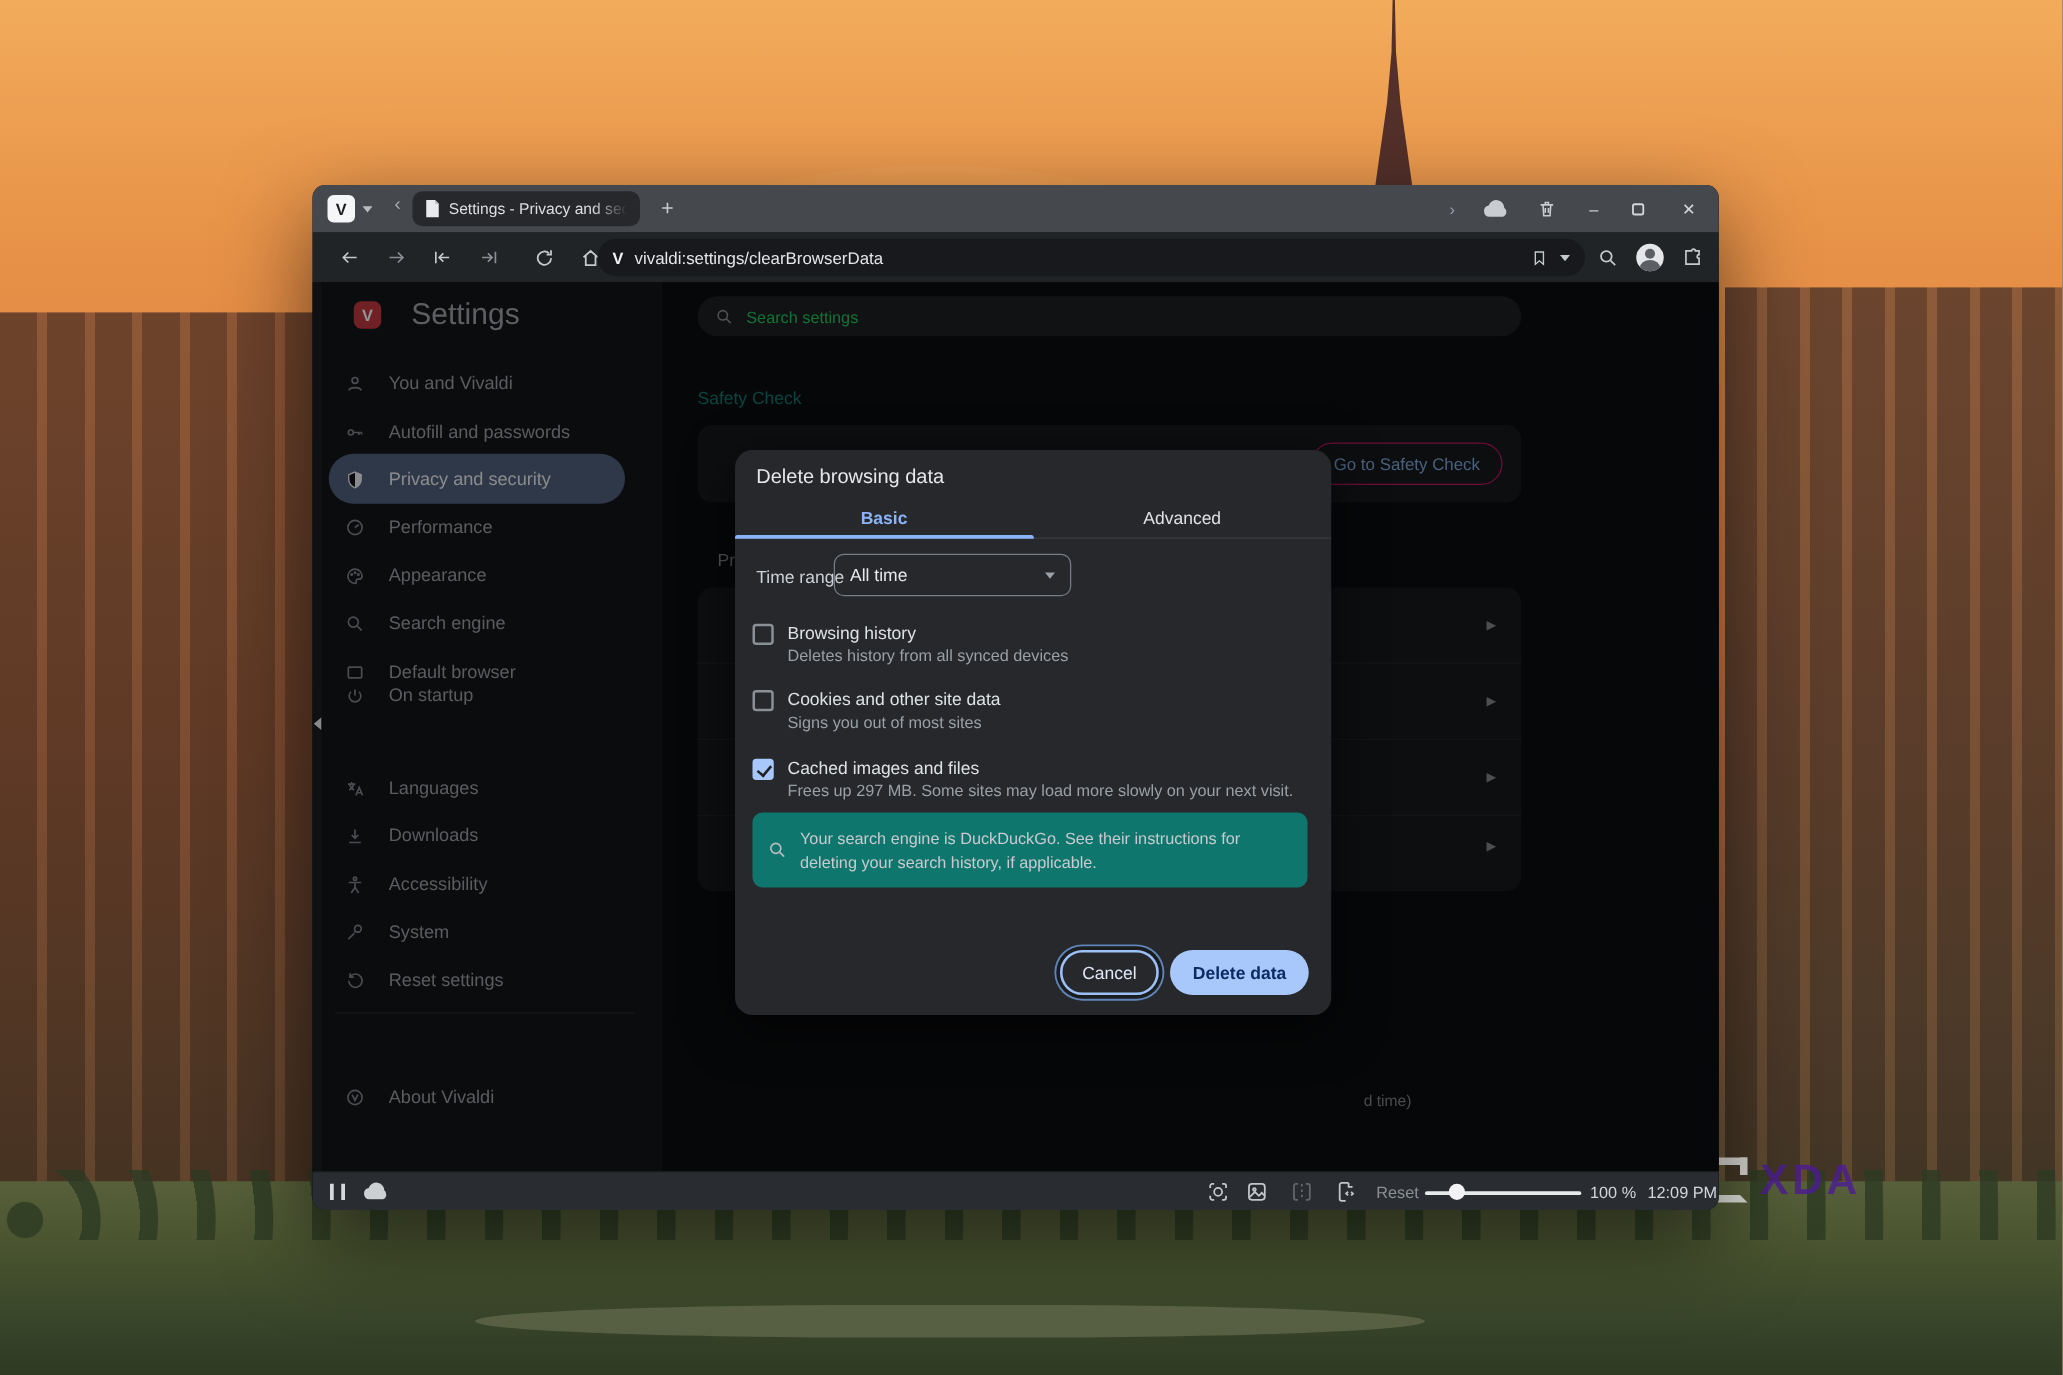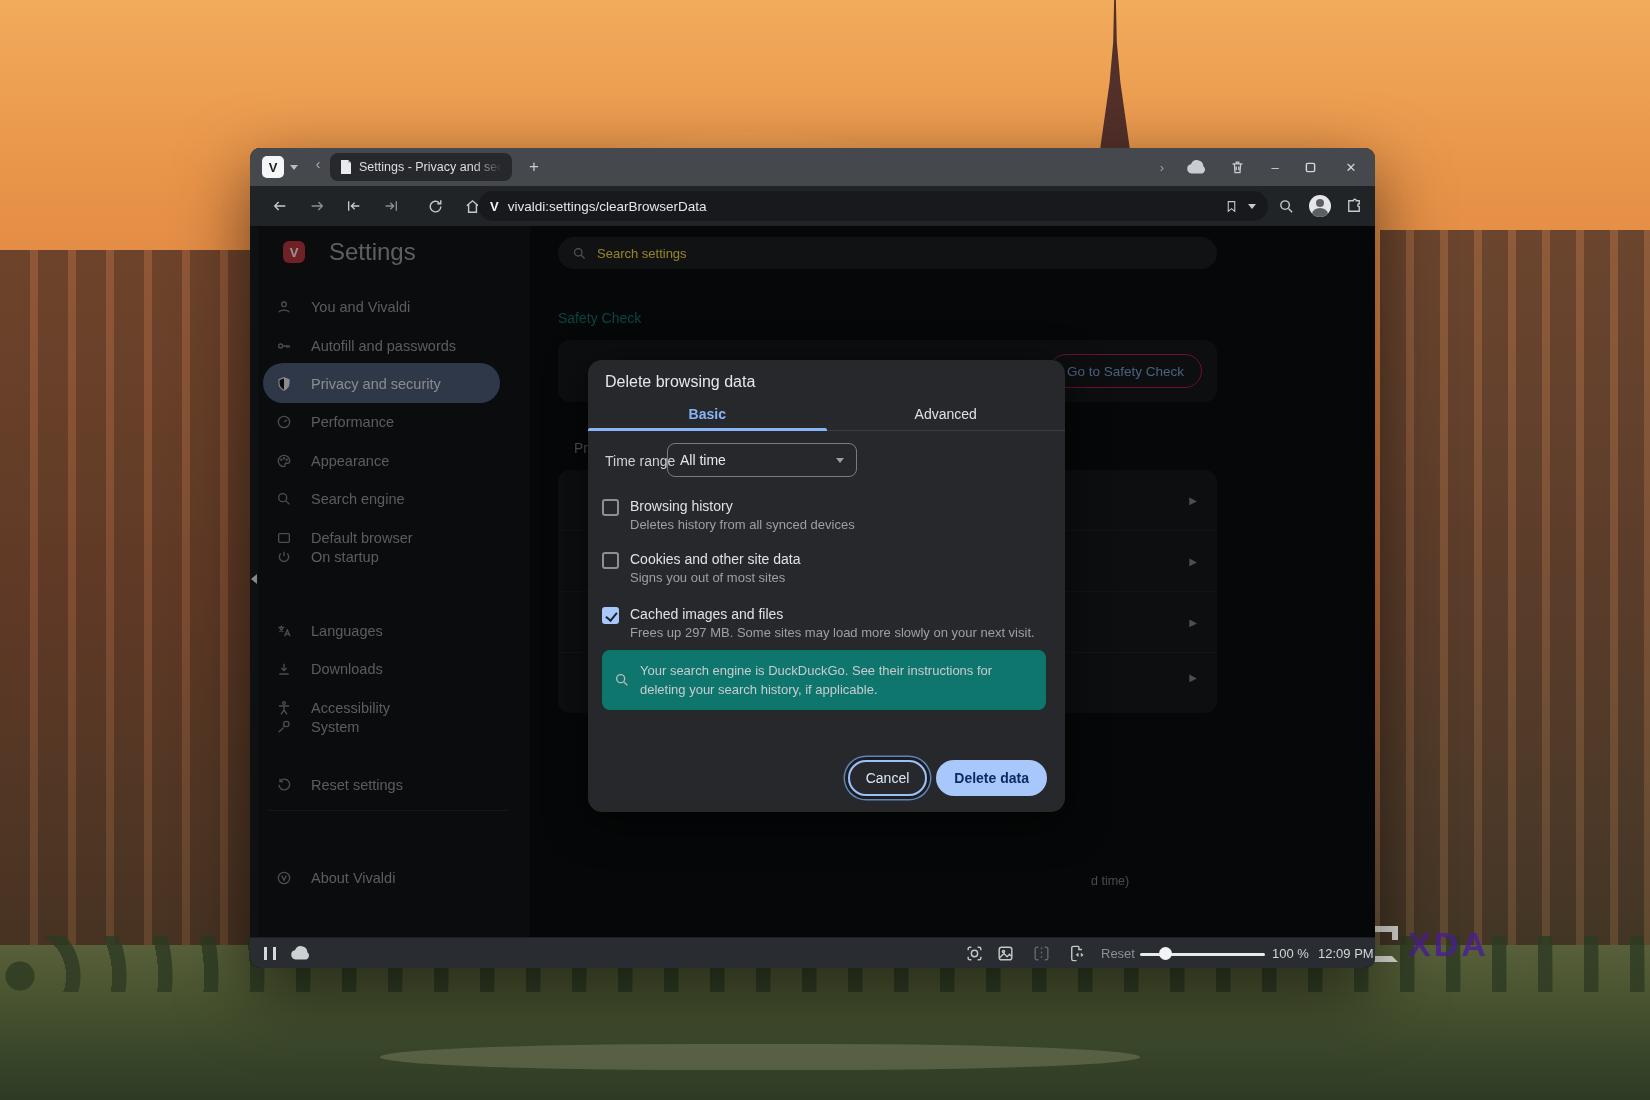--- a/index.html
+++ b/index.html
@@ -81,21 +81,21 @@
   .sb-item .ic { width:16px; height:16px; color:#80858b; flex:none; display:flex; }
   .sb-sel-pill { position:absolute; left:5px; top:137px; width:237px; height:40px; border-radius:20px; background:#50617e; }
   .sb-item.selected { color:#eceef0; }
   .sb-item.selected .ic { color:#eef0f2; }
   .sb-divider { position:absolute; left:10px; top:584px; width:240px; height:1px; background:#26282b; }
   .ext-link-ic { width:14px; height:14px; color:#80858b; margin-left:12px; display:flex; }
 
   .mainarea { position:absolute; left:280px; top:0; right:0; bottom:0; background:#0c0d0f; }
   .searchbox { position:absolute; left:28px; top:11px; width:659px; height:32px; background:#1d1f22; border-radius:16px;
     display:flex; align-items:center; padding:0 14px; gap:10px; color:#8b9095; }
-  .search-ph { font-size:13px; color:#fde047; }
+  .search-ph { font-size:13px; color:#22c55e; }
   .section-h { position:absolute; left:28px; top:84px; color:#0f766e; font-size:14px; }
   .card { position:absolute; background:#17191c; border-radius:12px; }
   .card1 { left:28px; top:114px; width:659px; height:62px; }
   .gts-btn { position:absolute; right:15px; top:14px; height:34px; padding:0 17px; border-radius:17px; border:1px solid #be185d;
     color:#7da7d9; font-size:13.5px; display:flex; align-items:center; background:transparent; }
   .privacy-h { position:absolute; left:44px; top:214px; color:#8a8d90; font-size:14px; }
   .card2 { left:28px; top:244px; width:659px; height:243px; }
   .p-row { position:absolute; left:0; width:100%; height:61px; border-bottom:1px solid #212427; }
   .p-row:last-child { border-bottom:none; }
   .row-chevron { position:absolute; right:20px; top:50%; transform:translateY(-50%); color:#84878b; font-size:10px; }
@@ -361,21 +361,21 @@
         </div>
         <div class="sb-item" style="top:467px">
           <span class="ic">
               <svg width="16" height="16" viewBox="0 0 24 24" fill="none" stroke="currentColor" stroke-width="2">
                 <circle cx="12" cy="4.5" r="2"></circle>
                 <path d="M4.5 9h15M12 9v6M12 15l-4.5 6.5M12 15l4.5 6.5"></path>
               </svg>
             </span>
           <span>Accessibility</span>
         </div>
-        <div class="sb-item" style="top:486px">
+        <div class="sb-item" style="top:505px">
           <span class="ic">
               <svg width="16" height="16" viewBox="0 0 24 24" fill="none" stroke="currentColor" stroke-width="2">
                 <path d="M4 20l7-7"></path>
                 <circle cx="15.5" cy="7.5" r="4"></circle>
                 <path d="M12.6 10.4l-1.6 1.6"></path>
               </svg>
             </span>
           <span>System</span>
         </div>
         <div class="sb-item" style="top:544px">

